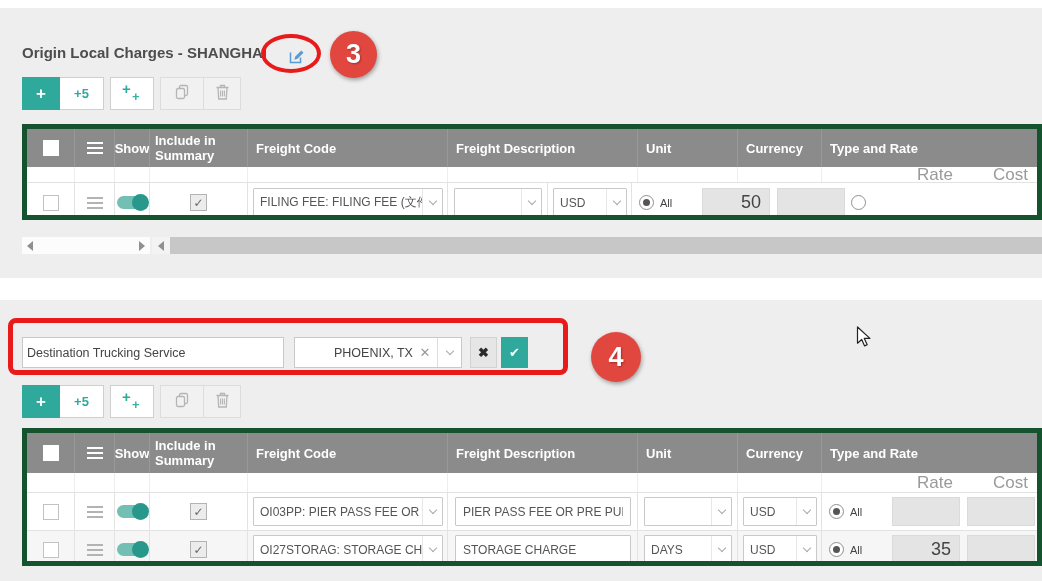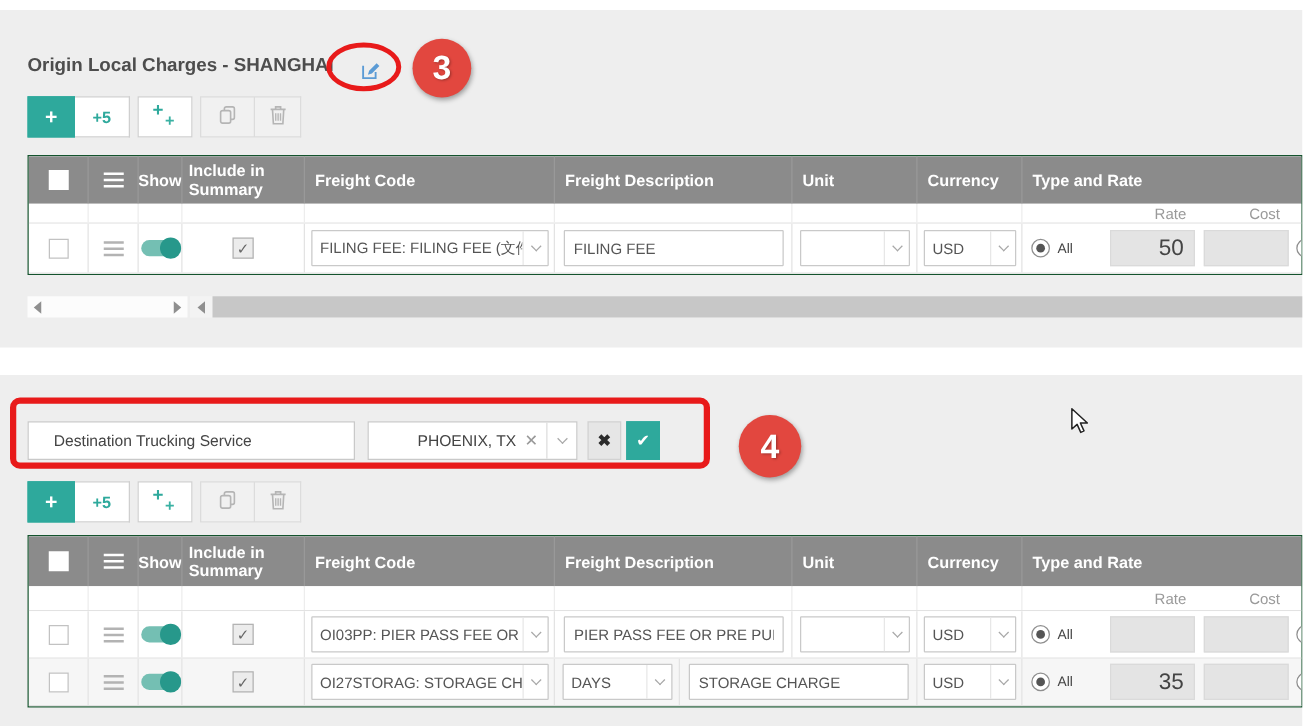--- a/index.html
+++ b/index.html
@@ -39,21 +39,21 @@
   .tbtn.primary { width: 38px; background: #2ea99c; border-color: #2ea99c; color: #fff; font-size: 17px; font-weight: bold; }
   .tbtn.plus5   { width: 44px; color: #2ea99c; font-size: 13px; font-weight: bold; border-left: none; }
   .tbtn.multi   { width: 44px; margin-left: 6px; position: relative; }
   .tbtn.copy    { width: 44px; margin-left: 6px; }
   .tbtn.trash   { width: 37px; border-left: none; }
   .tbtn.dim     { background: #f1f1f1; border-color: #dcdcdc; cursor: default; }
   .multi .p-big   { position: absolute; left: 11px; top: 2px;  color: #2ea99c; font-weight: bold; font-size: 15px; }
   .multi .p-small { position: absolute; left: 21px; top: 11px; color: #3ab1a3; font-weight: bold; font-size: 13px; }
 
   
-  .grid { position: absolute; left: 22px; right: 0; background: #fff; border: 1px solid #14532d; overflow: hidden; }
+  .grid { position: absolute; left: 22px; right: 0; background: #fff; border: 5px solid #14532d; overflow: hidden; }
   #grid-origin { top: 116px; height: 96px; }
   #grid-dest   { top: 128px; height: 138px; }
   .grow { display: flex; width: 1095px; }
   .ghead { height: 38px; background: #8b8b8b; color: #fff; }
   #grid-dest .ghead { height: 40px; }
   .gfilter { height: 16px; background: #fff; border-bottom: 1px solid #e2e2e2; }
   #grid-dest .gfilter { height: 20px; }
   .gdata { height: 40px; background: #fff; border-bottom: 1px solid #e2e2e2; }
   #grid-dest .gdata { height: 38px; }
   .gdata.alt { background: #f6f6f6; }
@@ -65,21 +65,21 @@
   .w-inc   { width: 98px;  justify-content: center; }
   .ghead .w-inc { justify-content: flex-start; padding-left: 5px; }
   .w-code  { width: 200px; padding-left: 5px; }
   .ghead .w-code, .ghead .w-desc, .ghead .w-unit, .ghead .w-curr, .ghead .w-type { padding-left: 8px; }
   .w-desc  { width: 190px; padding-left: 7px; }
   .w-unit  { width: 100px; padding-left: 6px; }
   .w-curr  { width: 84px;  padding-left: 5px; }
   .w-type  { width: 300px; padding-left: 7px; border-right: none; }
   .gfilter .gc { border-right: 1px solid #ededed; }
   .gfilter .w-type { padding-left: 0; }
-  .flabel { width: 68px; text-align: right; padding-right: 7px; font-size: 12px; color: #9a9a9a; }
+  .flabel { width: 68px; text-align: right; padding-right: 7px; font-size: 17px; color: #9a9a9a; }
   .flabel.f-rate { margin-left: 70px; }
   .flabel.f-cost { margin-left: 7px; }
 
   
   .hcheckbox { width: 16px; height: 16px; background: #fff; }
   .rcheckbox { width: 16px; height: 16px; background: #fff; border: 1px solid #c2c2c2; }
   .inc-check { width: 17px; height: 17px; background: #ececec; border: 1px solid #b3b3b3; display: flex; align-items: center; justify-content: center; font-size: 12px; font-weight: bold; color: #666; }
   .ham { display: block; width: 16px; height: 12px; border-top: 2px solid #b3b3b3; border-bottom: 2px solid #b3b3b3; position: relative; }
   .ham::after { content: ''; position: absolute; left: 0; top: 3px; width: 100%; height: 2px; background: #b3b3b3; }
   .ham.light { border-color: #fff; }
@@ -106,21 +106,21 @@
   .sb { position: absolute; top: 229px; height: 17px; }
   #sb-left  { left: 22px; width: 128px; background: #fcfcfc; display: flex; align-items: center; justify-content: space-between; padding: 0 5px; }
   #sb-right { left: 152px; right: 0; background: #f3f3f3; display: flex; align-items: center; }
   .tri { width: 0; height: 0; border-top: 5px solid transparent; border-bottom: 5px solid transparent; }
   .tri.t-left  { border-right: 6px solid #8f8f8f; }
   .tri.t-right { border-left:  6px solid #8f8f8f; }
   #sb-right .tri { margin-left: 6px; }
   .sb-thumb { position: absolute; left: 18px; right: 0; top: 0; bottom: 0; background: #c7c7c7; }
 
   
-  .name-input { position: absolute; left: 22px; top: 37px; width: 262px; height: 31px; border: 1px solid #c9c9c9; background: #fff; font-size: 12.5px; color: #444; padding: 0 20px; font-family: inherit; }
+  .name-input { position: absolute; left: 22px; top: 37px; width: 262px; height: 31px; border: 1px solid #c9c9c9; background: #fff; font-size: 12.5px; color: #444; padding: 0 4px; font-family: inherit; }
   .combo { position: absolute; left: 294px; top: 37px; width: 168px; height: 31px; background: #fff; border: 1px solid #c9c9c9; display: flex; align-items: center; }
   .combo-txt { flex: 1; padding: 0 7px; font-size: 12.5px; color: #444; white-space: nowrap; overflow: hidden; margin-left: 32px; }
   .combo-clear { width: 24px; text-align: center; color: #999; font-size: 13px; cursor: pointer; flex: 0 0 auto; }
   .combo-arrow { width: 24px; height: 100%; border-left: 1px solid #ddd; display: flex; align-items: center; justify-content: center; flex: 0 0 auto; }
   .btn-cancel  { position: absolute; left: 470px; top: 37px; width: 27px; height: 31px; background: #e6e6e6; border: 1px solid #d2d2d2; color: #2b2b2b; font-size: 13px; font-weight: bold; display: flex; align-items: center; justify-content: center; cursor: pointer; }
   .btn-confirm { position: absolute; left: 501px; top: 37px; width: 27px; height: 31px; background: #2ea99c; border: 1px solid #2ea99c; color: #fff; font-size: 13px; display: flex; align-items: center; justify-content: center; cursor: pointer; }
 
   .cursor { position: absolute; left: 856px; top: 326px; z-index: 60; }
 </style>
 </head>
@@ -207,23 +207,20 @@
           <span class="inc-check">✓</span>
         </div>
       <div class="gc w-code">
         <div class="sel sel-code">
           <span class="sel-txt">FILING FEE: FILING FEE (文件費)</span>
           <span class="sel-arrow">
               <i class="chev"></i>
             </span>
         </div>
       </div>
-      <div class="gc w-desc">
-          <input class="tin tin-desc" readonly="" value="FILING FEE" style="">
-        </div>
       <div class="gc w-unit">
         <div class="sel sel-unit">
           <span class="sel-txt"></span>
           <span class="sel-arrow">
               <i class="chev"></i>
             </span>
         </div>
       </div>
       <div class="gc w-curr">
         <div class="sel sel-curr">
@@ -391,31 +388,31 @@
           <span class="inc-check">✓</span>
         </div>
       <div class="gc w-code">
         <div class="sel sel-code">
           <span class="sel-txt">OI27STORAG: STORAGE CHARG</span>
           <span class="sel-arrow">
               <i class="chev"></i>
             </span>
         </div>
       </div>
+      <div class="gc w-desc">
+          <input class="tin tin-desc" readonly="" value="STORAGE CHARGE" style="">
+        </div>
       <div class="gc w-unit">
         <div class="sel sel-unit">
           <span class="sel-txt">DAYS</span>
           <span class="sel-arrow">
               <i class="chev"></i>
             </span>
         </div>
       </div>
-      <div class="gc w-desc">
-          <input class="tin tin-desc" readonly="" value="STORAGE CHARGE" style="">
-        </div>
       <div class="gc w-curr">
         <div class="sel sel-curr">
           <span class="sel-txt">USD</span>
           <span class="sel-arrow">
               <i class="chev"></i>
             </span>
         </div>
       </div>
       <div class="gc w-type">
         <span class="radio-wrap">

